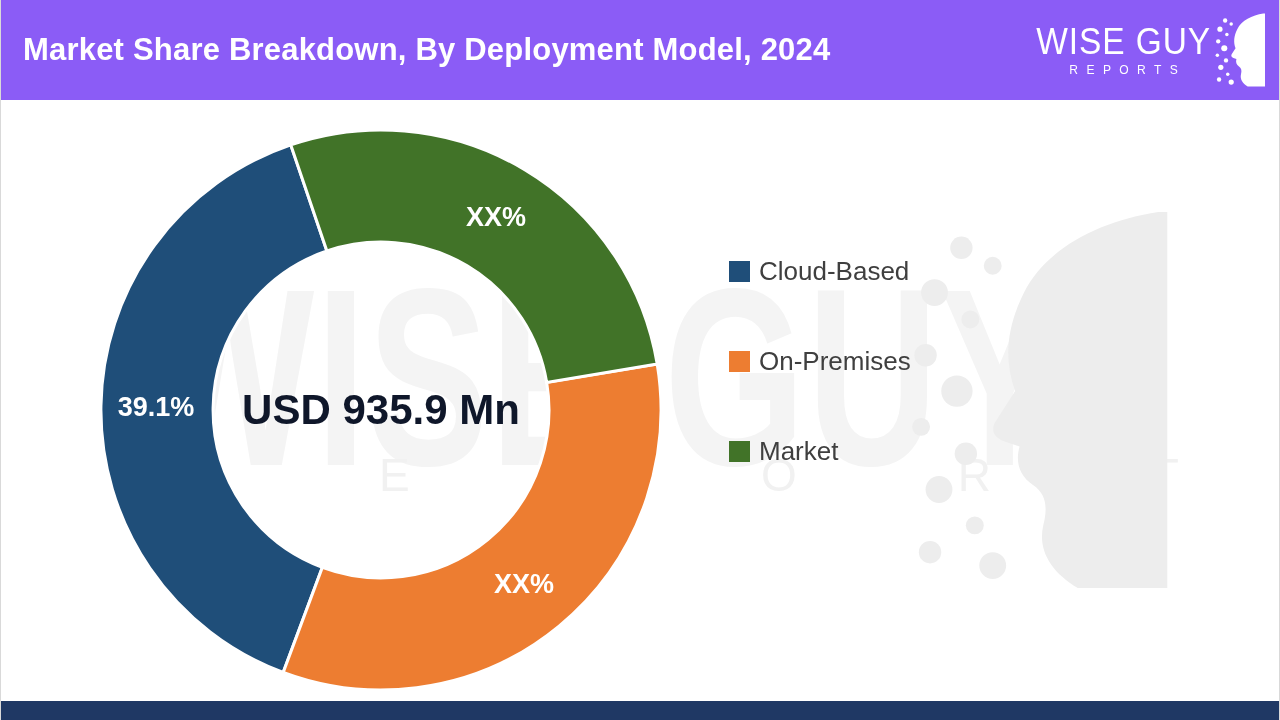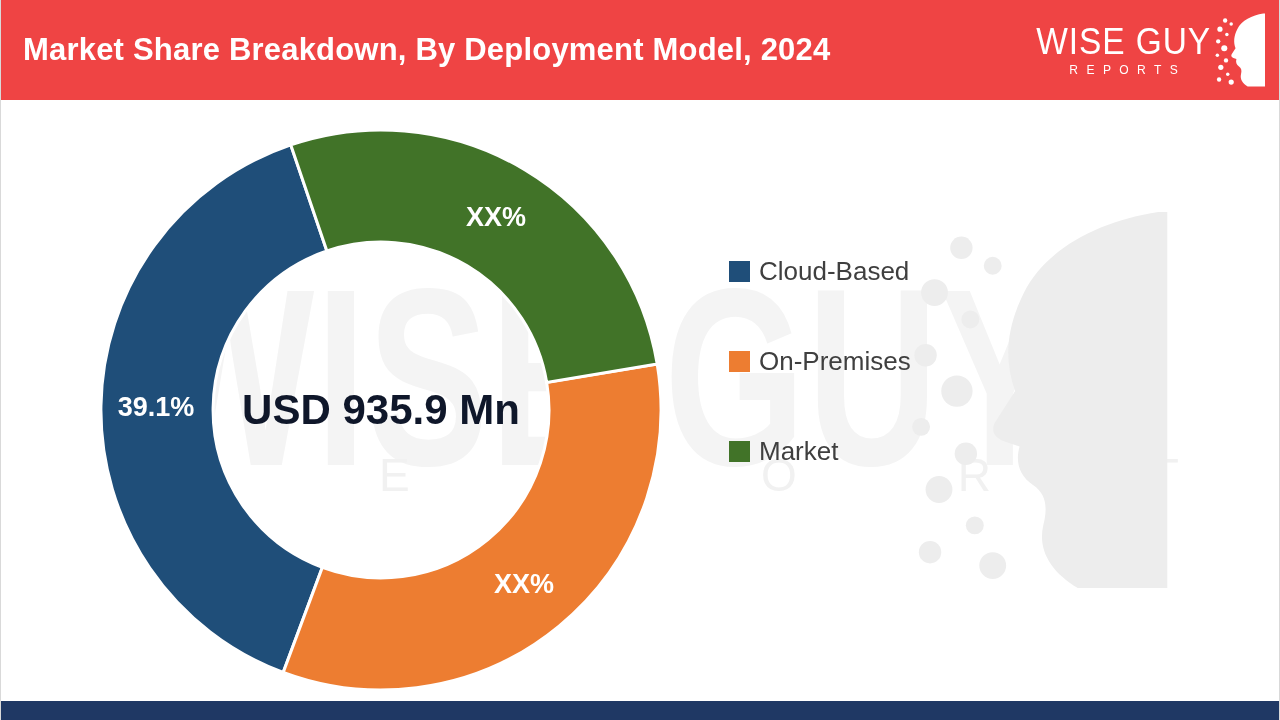--- a/index.html
+++ b/index.html
@@ -70,21 +70,21 @@
       <circle cx="9" cy="62" r="3"></circle>
         <circle cx="17" cy="70" r="2"></circle>
       <circle cx="7" cy="76" r="2.5"></circle>
         <circle cx="21" cy="79" r="3"></circle>
     </g>
   </defs>
 </svg>
 
 <div class="page">
 
-  <div class="header" style="background: #ef4444;">
+  <div class="header" style="background: #8b5cf6;">
     <div class="title">Market Share Breakdown, By Deployment Model, 2024</div>
     <div class="logo">
       <div class="logo-text">
         <div class="logo-name">WISE GUY</div>
         <div class="logo-sub">REPORTS</div>
       </div>
       <svg class="logo-face" viewBox="0 0 60 84">
         <use href="#face-shape" fill="#ffffff"></use>
       </svg>
     </div>

